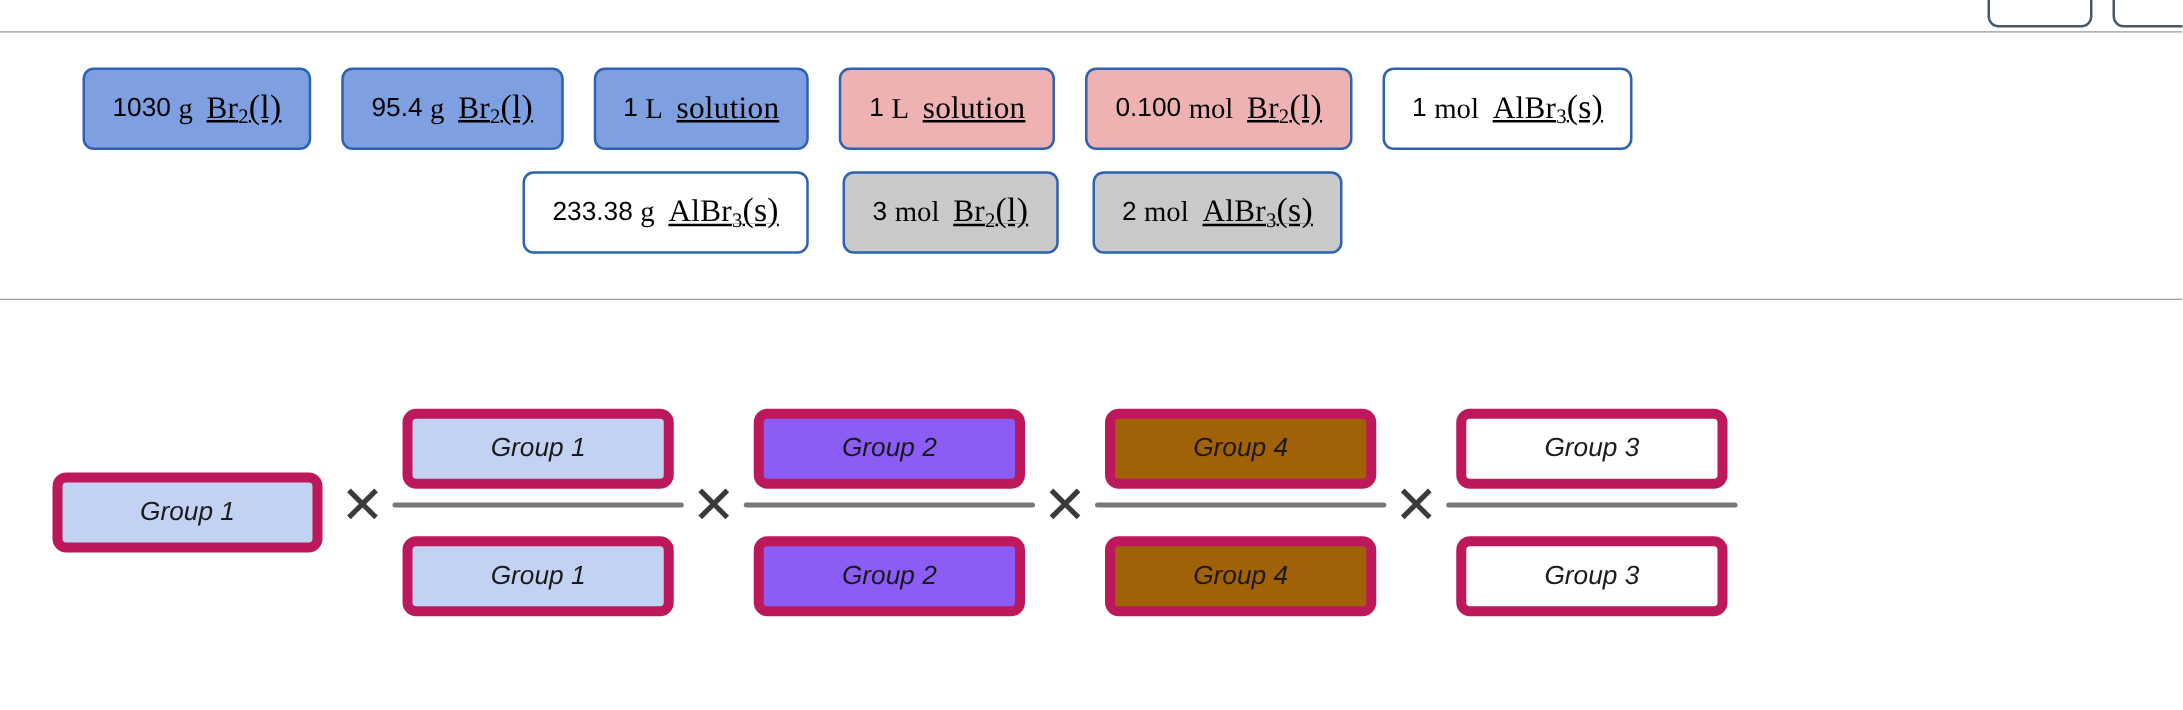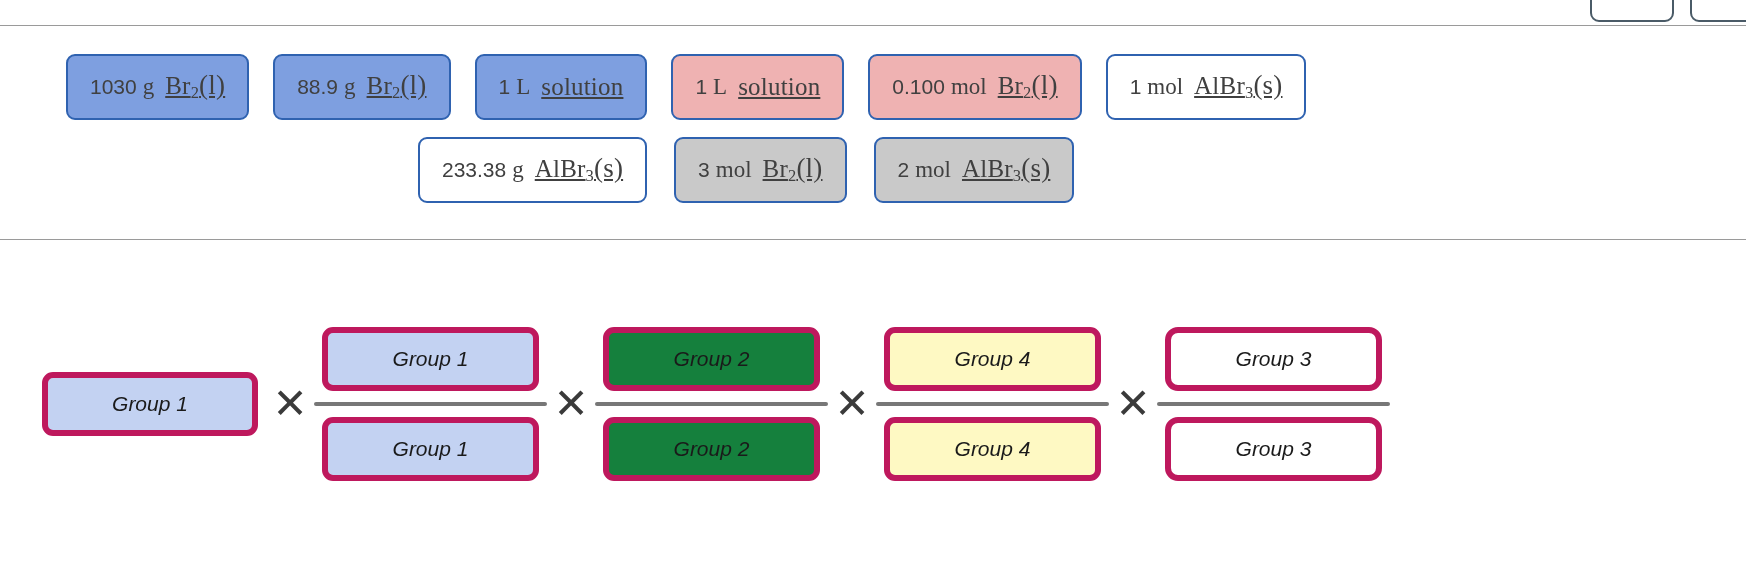--- a/index.html
+++ b/index.html
@@ -66,21 +66,21 @@
     height: 66px;
     border: 2px solid #2f62b0;
     border-radius: 9px;
     box-sizing: border-box;
     display: flex;
     align-items: center;
     justify-content: center;
     padding: 0 22px;
     white-space: nowrap;
     font-size: 21px;
-    color: #404040;
+    color: #000000;
     cursor: grab;
     user-select: none;
   }
   .tile.blue  { background: #7e9fe0; }
   .tile.pink  { background: #efb2b2; }
   .tile.gray  { background: #c9c9c9; }
   .tile.white { background: #ffffff; }
 
   
   .num  { font-family: "Liberation Sans", sans-serif; font-size: 21px; }
@@ -108,38 +108,39 @@
   }
   .equation {
     display: flex;
     align-items: center;
     padding-left: 42px;
     height: 328px;
     gap: 0;
   }
 
   .slot {
-    border: 6px solid #be185d;
+    border: 8px solid #be185d;
     border-radius: 11px;
     box-sizing: border-box;
     width: 217px;
     height: 64px;
     display: flex;
     align-items: center;
     justify-content: center;
     font-style: italic;
     font-size: 21px;
     color: #1a1a1a;
     user-select: none;
     cursor: pointer;
+    margin-top: 12px;
   }
   .slot.g-blue  { background: #c3d2f2; }
-  .slot.g-pink  { background: #15803d; }
-  .slot.g-gray  { background: #fef9c3; }
-  .slot.g-white { background: #ffffff; border-radius: 13px; }
+  .slot.g-pink  { background: #8b5cf6; }
+  .slot.g-gray  { background: #a16207; }
+  .slot.g-white { background: #ffffff; }
 
   .lead-slot { width: 216px; }
 
   .times {
     width: 64px;
     flex: 0 0 64px;
     display: flex;
     align-items: center;
     justify-content: center;
     font-size: 42px;
@@ -177,21 +178,21 @@
 
 <div class="tile-bank">
   <div class="tile-row row1" id="tile-row-1">
       <div class="tile blue">
         <span class="num">1030</span>
         <span class="unit">g</span>
         <span class="spc"></span>
         <span class="formula"><span>Br</span><sub>2</sub><span class="paren">(l)</span></span>
       </div>
       <div class="tile blue">
-        <span class="num">88.9</span>
+        <span class="num">95.4</span>
         <span class="unit">g</span>
         <span class="spc"></span>
         <span class="formula"><span>Br</span><sub>2</sub><span class="paren">(l)</span></span>
       </div>
       <div class="tile blue">
         <span class="num">1</span>
         <span class="unit">L</span>
         <span class="spc"></span>
         <span class="formula"><span>solution</span></span>
       </div>

